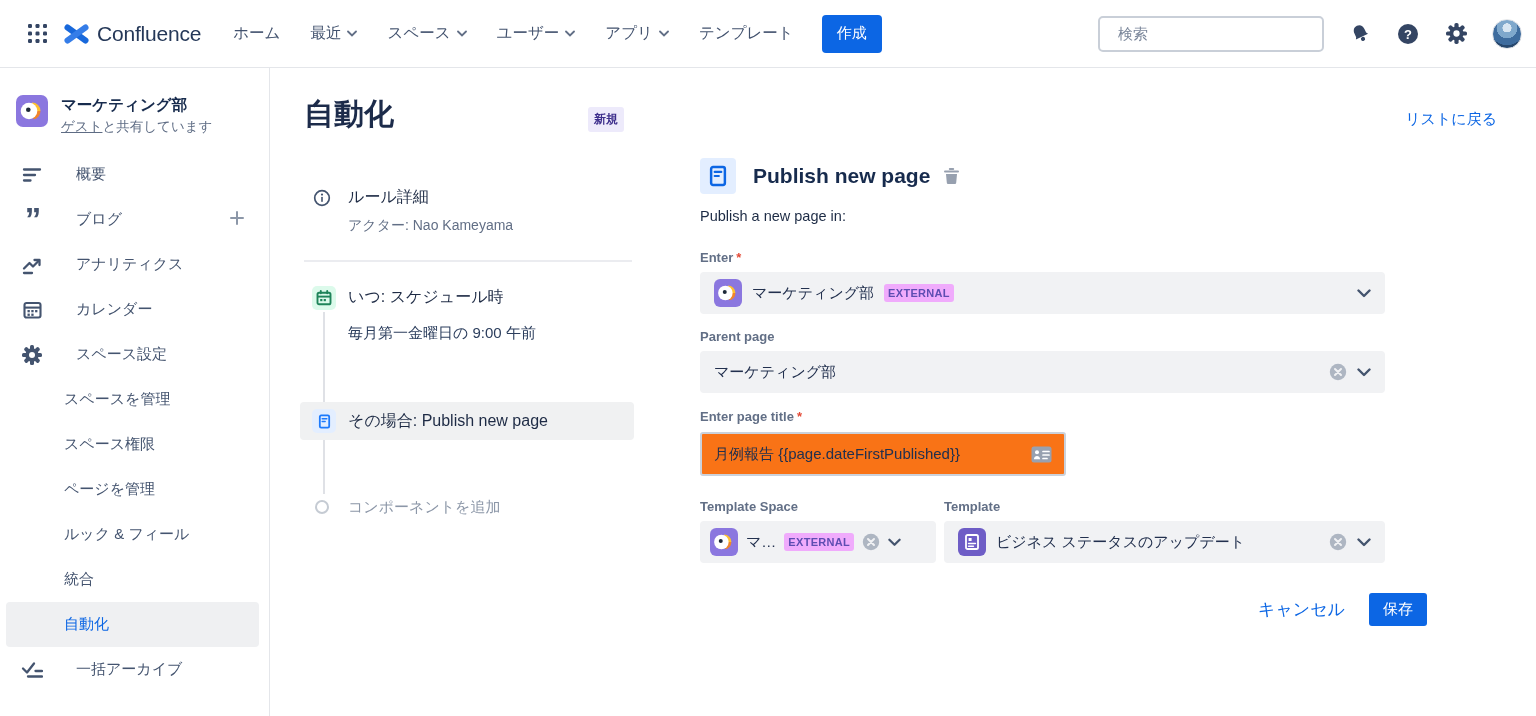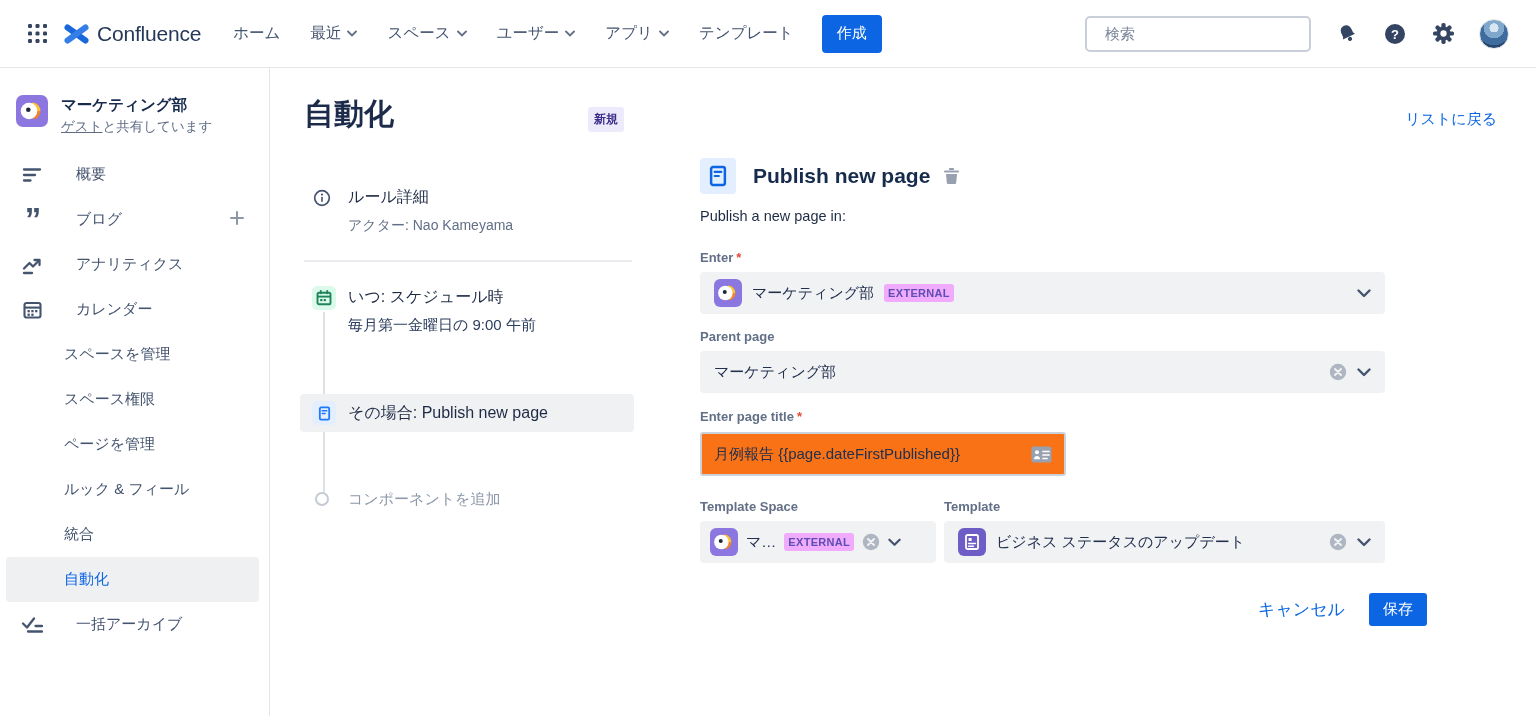--- a/index.html
+++ b/index.html
@@ -14,21 +14,21 @@
   .topbar { position:absolute; top:0; left:0; width:1536px; height:68px;
     background:#fff; border-bottom:1px solid #E4E6EA; display:flex; align-items:center; }
   .tb-left { display:flex; align-items:center; padding-left:24px; }
   .grid-btn { width:26px; height:26px; display:flex; align-items:center; justify-content:center; cursor:pointer; }
   .logo { display:flex; align-items:center; gap:8px; margin-left:14px; cursor:pointer; }
   .logo-text { font-size:21px; font-weight:500; color:#253858; letter-spacing:-0.2px; }
   .nav { display:flex; align-items:center; gap:30px; margin-left:32px; }
   .nav-item { display:flex; align-items:center; gap:6px; font-size:15.5px; color:#42526E; cursor:pointer; }
   .create-btn { margin-left:28px; height:38px; padding:0 15px; background:#0C66E4; color:#fff;
     font-size:15px; border:none; border-radius:4px; cursor:pointer; font-family:inherit; }
-  .tb-right { margin-left:auto; display:flex; align-items:center; gap:24px; padding-right:27px; }
+  .tb-right { margin-left:auto; display:flex; align-items:center; gap:24px; padding-right:14px; }
   .search-box { width:226px; height:36px; border:2px solid #C9CFD8; border-radius:5px;
     display:flex; align-items:center; padding:0 10px; gap:8px; background:#fff; }
   .search-box input { border:none; outline:none; flex:1; font-size:15px; color:#344563;
     font-family:inherit; background:transparent; }
   .search-box input::placeholder { color:#7A869A; }
   .tb-icon { width:24px; height:24px; display:flex; align-items:center; justify-content:center; cursor:pointer; }
   .avatar { width:30px; height:30px; border-radius:50%; cursor:pointer;
     background: radial-gradient(circle at 50% 28%, #D8E6F2 0 18%, #7FA8CC 19% 42%, #3E6C9E 43% 70%, #27486E 71%);
     border:1px solid #E4E6EA; }
 
@@ -63,21 +63,21 @@
   .t-divider { margin:25px 0 0 4px; width:328px; height:2px; background:#EBECF0; }
   .steps { position:relative; margin-top:24px; }
   .connector { position:absolute; left:23px; top:26px; height:182px; width:2px; background:#DFE1E6; }
   .step { position:relative; }
   .step-icon { width:24px; height:24px; border-radius:5px; flex:none;
     display:flex; align-items:center; justify-content:center; position:relative; z-index:1; }
   .green-bg { background:#DCFAEB; }
   .blue-bg { background:#E3EEFF; }
   .step1 { display:flex; gap:12px; padding-left:12px; }
   .step-title { font-size:16px; font-weight:500; color:#1E2B45; line-height:22px; }
-  .step-sub { margin-top:8px; font-size:15px; color:#2C3E5D; }
+  .step-sub { margin-top:16px; font-size:15px; color:#2C3E5D; }
   .step2 { margin-top:59px; height:38px; background:#F0F1F2; border-radius:4px;
     display:flex; align-items:center; gap:12px; padding-left:12px; width:334px; cursor:pointer; }
   .step3 { margin-top:56px; display:flex; align-items:center; gap:19px; padding-left:15px; cursor:pointer; }
   .add-circle { width:14px; height:14px; border:2px solid #C5CBD3; border-radius:50%; background:#fff; position:relative; z-index:1; }
   .step3 .step-title { color:#8C97A8; font-weight:400; font-size:15px; }
 
   
   .panel { position:absolute; left:430px; top:90px; width:727px; }
   .panel-head { display:flex; align-items:center; }
   .panel-head-icon { width:36px; height:36px; border-radius:4px; background:#E3EEFF;
@@ -272,20 +272,35 @@
                 <rect x="5.5" y="11" width="2.3" height="2.3"></rect>
                 <rect x="9.3" y="11" width="2.3" height="2.3"></rect>
                 <rect x="13.1" y="11" width="2.3" height="2.3"></rect>
                 <rect x="5.5" y="14.6" width="2.3" height="2.3"></rect>
                 <rect x="9.3" y="14.6" width="2.3" height="2.3"></rect>
               </g>
             </svg>
         </span>
         <span>カレンダー</span>
       </div>
+      <div class="side-item">
+        <span class="s-icon">
+          <svg width="20" height="20" viewBox="0 0 18 18">
+              <g fill="#44546F">
+                <rect x="7.2" y="0" width="3.6" height="18" rx="1.4"></rect>
+                <rect x="7.2" y="0" width="3.6" height="18" rx="1.4" transform="rotate(45 9 9)"></rect>
+                <rect x="7.2" y="0" width="3.6" height="18" rx="1.4" transform="rotate(90 9 9)"></rect>
+                <rect x="7.2" y="0" width="3.6" height="18" rx="1.4" transform="rotate(135 9 9)"></rect>
+                <circle cx="9" cy="9" r="6"></circle>
+              </g>
+              <circle cx="9" cy="9" r="2.7" fill="#fff"></circle>
+            </svg>
+        </span>
+        <span>スペース設定</span>
+      </div>
 
       <div class="side-item sub">
         <span>スペースを管理</span>
       </div>
       <div class="side-item sub">
         <span>スペース権限</span>
       </div>
       <div class="side-item sub">
         <span>ページを管理</span>
       </div>

